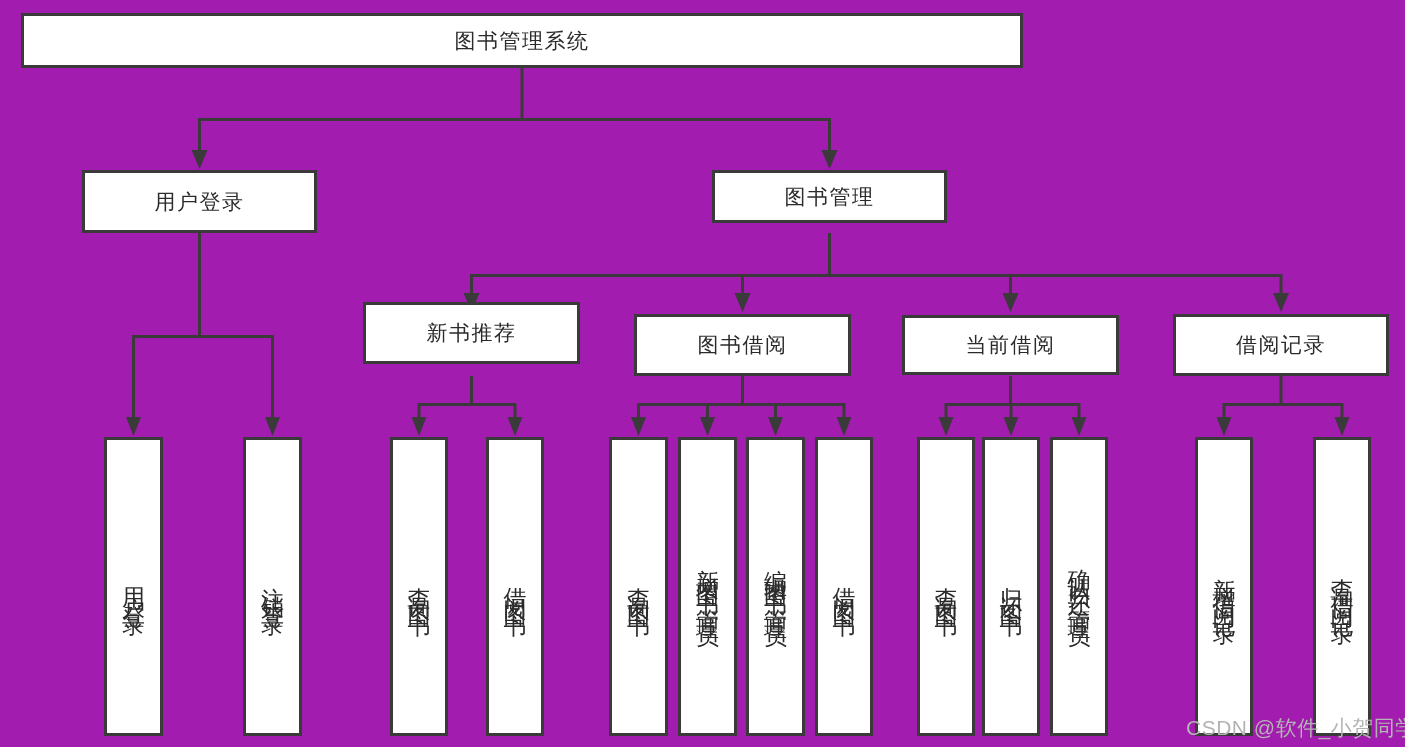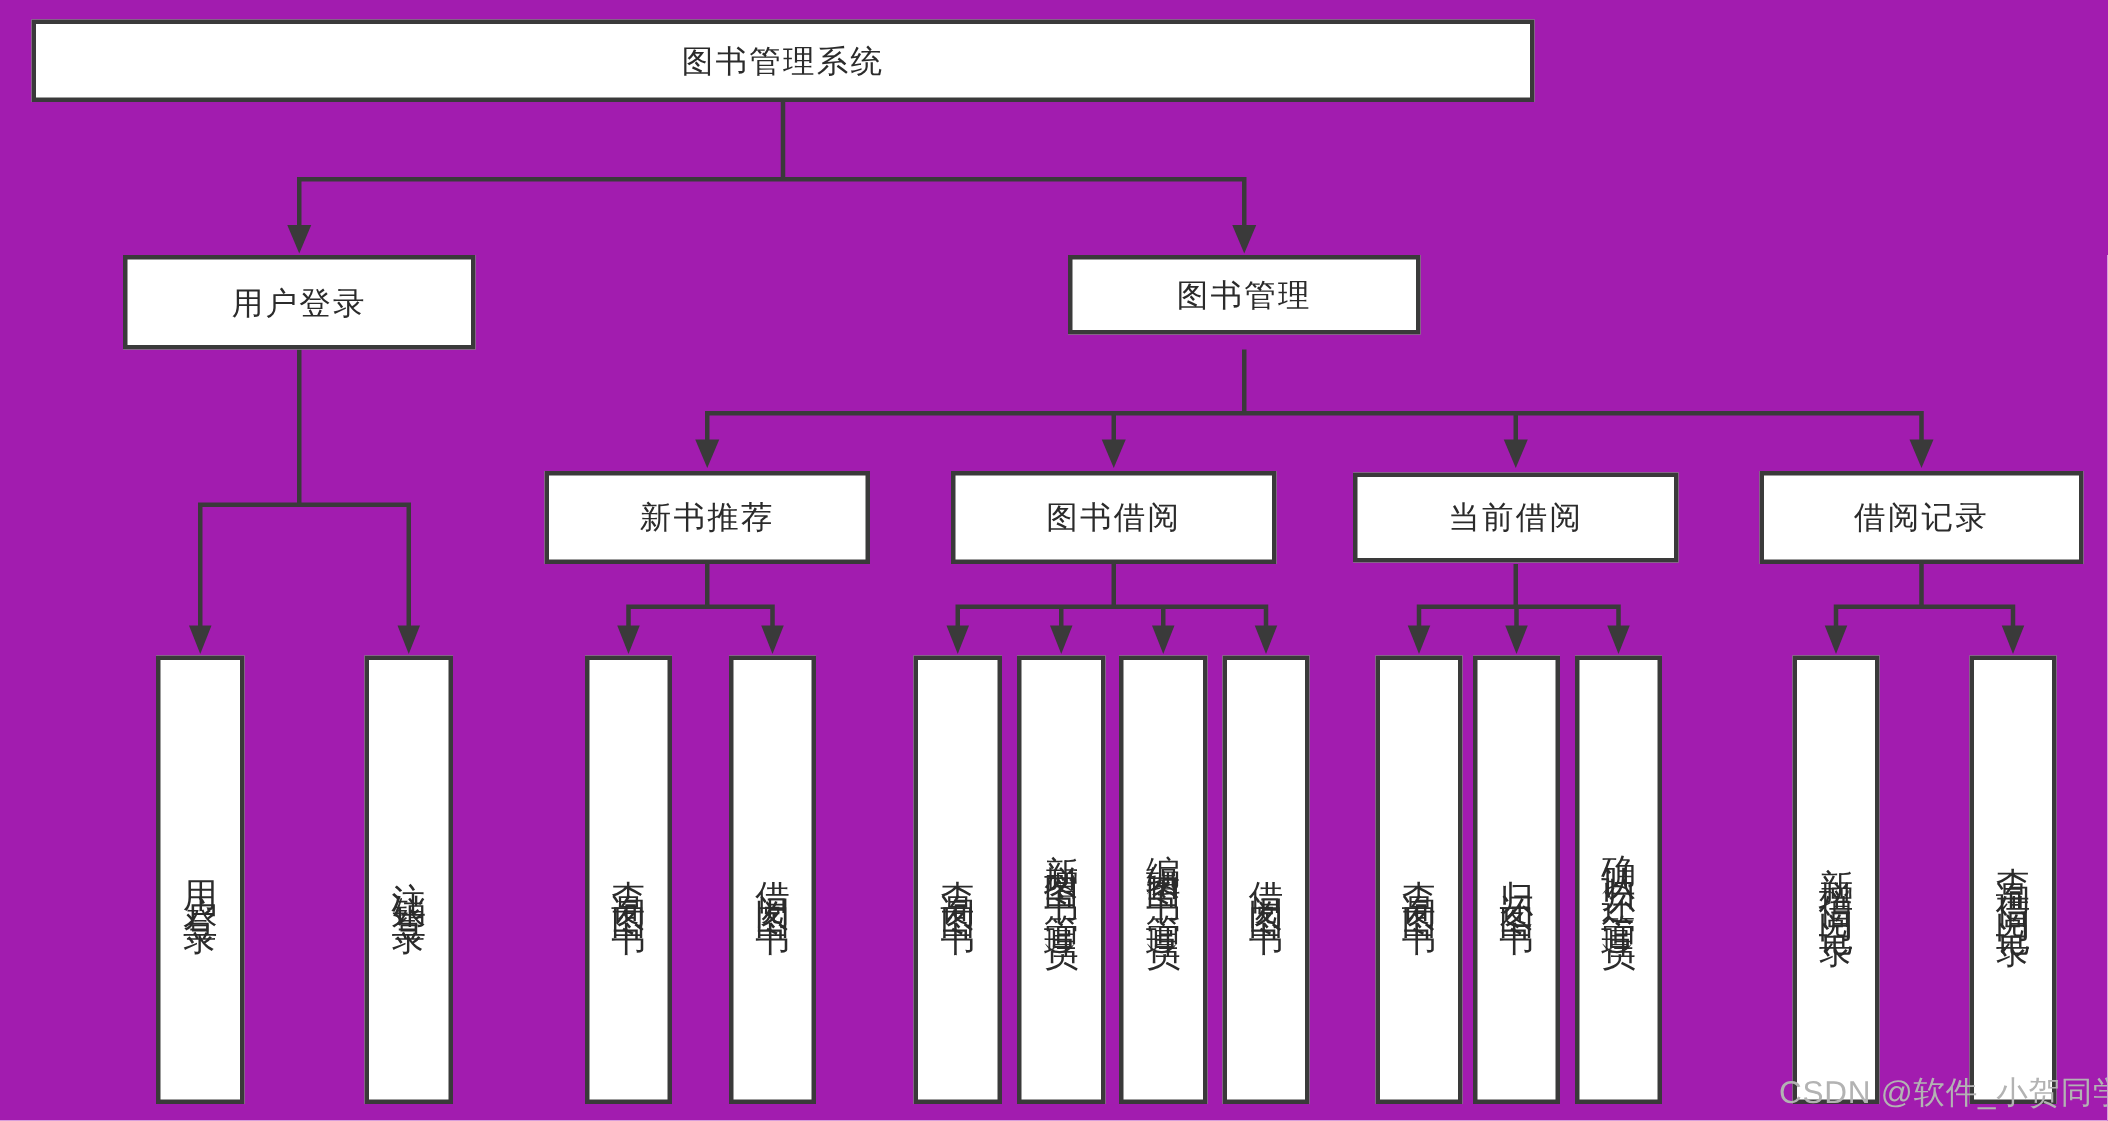--- a/index.html
+++ b/index.html
@@ -111,21 +111,21 @@
     <span class="h-label">图书管理系统</span>
   </div>
 
   <div class="box" style="left:82px;top:170px;width:235px;height:63px">
     <span class="h-label">用户登录</span>
   </div>
   <div class="box" style="left:712px;top:170px;width:235px;height:53px">
     <span class="h-label">图书管理</span>
   </div>
 
-  <div class="box" style="left:363px;top:314px;width:217px;height:62px">
+  <div class="box" style="left:363px;top:302px;width:217px;height:62px">
     <span class="h-label">新书推荐</span>
   </div>
   <div class="box" style="left:634px;top:314px;width:217px;height:62px">
     <span class="h-label">图书借阅</span>
   </div>
   <div class="box" style="left:902px;top:315px;width:217px;height:60px">
     <span class="h-label">当前借阅</span>
   </div>
   <div class="box" style="left:1173px;top:314px;width:216px;height:62px">
     <span class="h-label">借阅记录</span>

